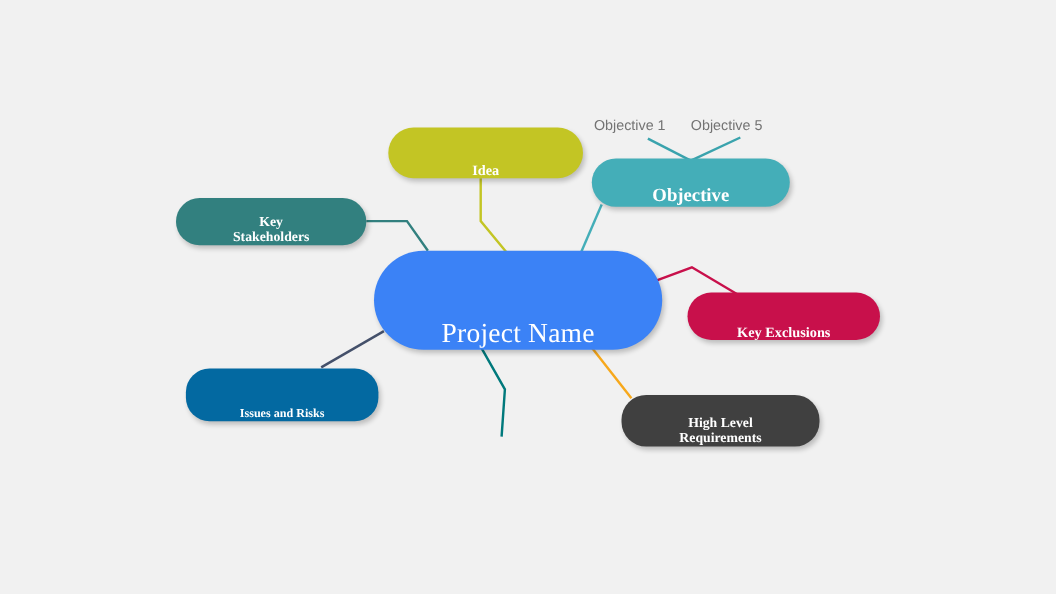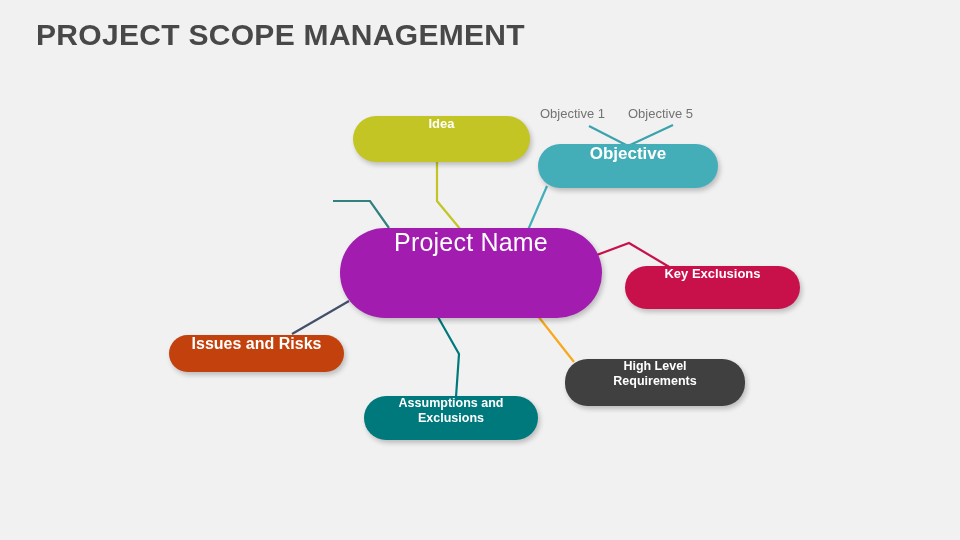--- a/index.html
+++ b/index.html
@@ -28,37 +28,38 @@
   #connectors {
     position: absolute;
     left: 0;
     top: 0;
     width: 960px;
     height: 540px;
   }
   .node {
     position: absolute;
     display: flex;
-    align-items: flex-start;
+    align-items: flex-end;
     justify-content: center;
     text-align: center;
     color: #ffffff;
     font-weight: bold;
     line-height: 1.18;
     box-sizing: border-box;
     box-shadow: 2px 3px 5px rgba(0,0,0,0.22);
     z-index: 3;
+    font-family: Liberation Serif, serif;
   }
   #node-center {
     left: 340px;
     top: 228px;
     width: 262px;
     height: 90px;
     border-radius: 45px;
-    background: #a21caf;
+    background: #3b82f6;
     font-size: 25px;
     font-weight: normal;
     letter-spacing: 0.2px;
   }
   #node-idea {
     left: 353px;
     top: 116px;
     width: 177px;
     height: 46px;
     border-radius: 23px;
@@ -107,41 +108,40 @@
     width: 174px;
     height: 44px;
     border-radius: 22px;
     background: #00797c;
     font-size: 12.5px;
   }
   #node-issues {
     left: 169px;
     top: 335px;
     width: 175px;
-    height: 37px;
+    height: 48px;
     border-radius: 21.5px;
-    background: #c2410c;
-    font-size: 16px;
+    background: #0369a1;
+    font-size: 11px;
   }
   .leaf-label {
     position: absolute;
     color: #737373;
     font-size: 13px;
     white-space: nowrap;
     z-index: 3;
   }
   #leaf-objective-1 { left: 540px; top: 106px; }
   #leaf-objective-2 { left: 628px; top: 106px; }
 </style>
 </head>
 <body>
 
 <div id="slide">
 
-  <div id="slide-title">PROJECT SCOPE MANAGEMENT</div>
 
   <svg id="connectors" viewBox="0 0 960 540" xmlns="http://www.w3.org/2000/svg">
 
     <polyline points="333,201 370,201 389,228" fill="none" stroke="#32807f" stroke-width="2.2"></polyline>
 
     <polyline points="437,162 437,201 461,230" fill="none" stroke="#c3c524" stroke-width="2.2"></polyline>
 
     <polyline points="547,186 528,230" fill="none" stroke="#44aeb8" stroke-width="2.2"></polyline>
 
     <polyline points="628,146 589,126" fill="none" stroke="#3aa3ad" stroke-width="2.2"></polyline>
@@ -170,36 +170,36 @@
   </div>
 
   <div class="leaf-label" id="leaf-objective-1">
     <span>Objective 1</span>
   </div>
 
   <div class="leaf-label" id="leaf-objective-2">
     <span>Objective 5</span>
   </div>
 
+  <div class="node" id="node-key-stakeholders">
+    <span>
+      <span>Key</span><br>
+      <span>Stakeholders</span>
+    </span>
+  </div>
 
   <div class="node" id="node-key-milestones">
     <span>Key Exclusions</span>
   </div>
 
   <div class="node" id="node-high-level-req">
     <span>
       <span>High Level</span><br>
       <span>Requirements</span>
     </span>
   </div>
 
-  <div class="node" id="node-assumptions">
-    <span>
-      <span>Assumptions and</span><br>
-      <span>Exclusions</span>
-    </span>
-  </div>
 
   <div class="node" id="node-issues">
     <span>Issues and Risks</span>
   </div>
 
 </div>
 
 </body></html>

